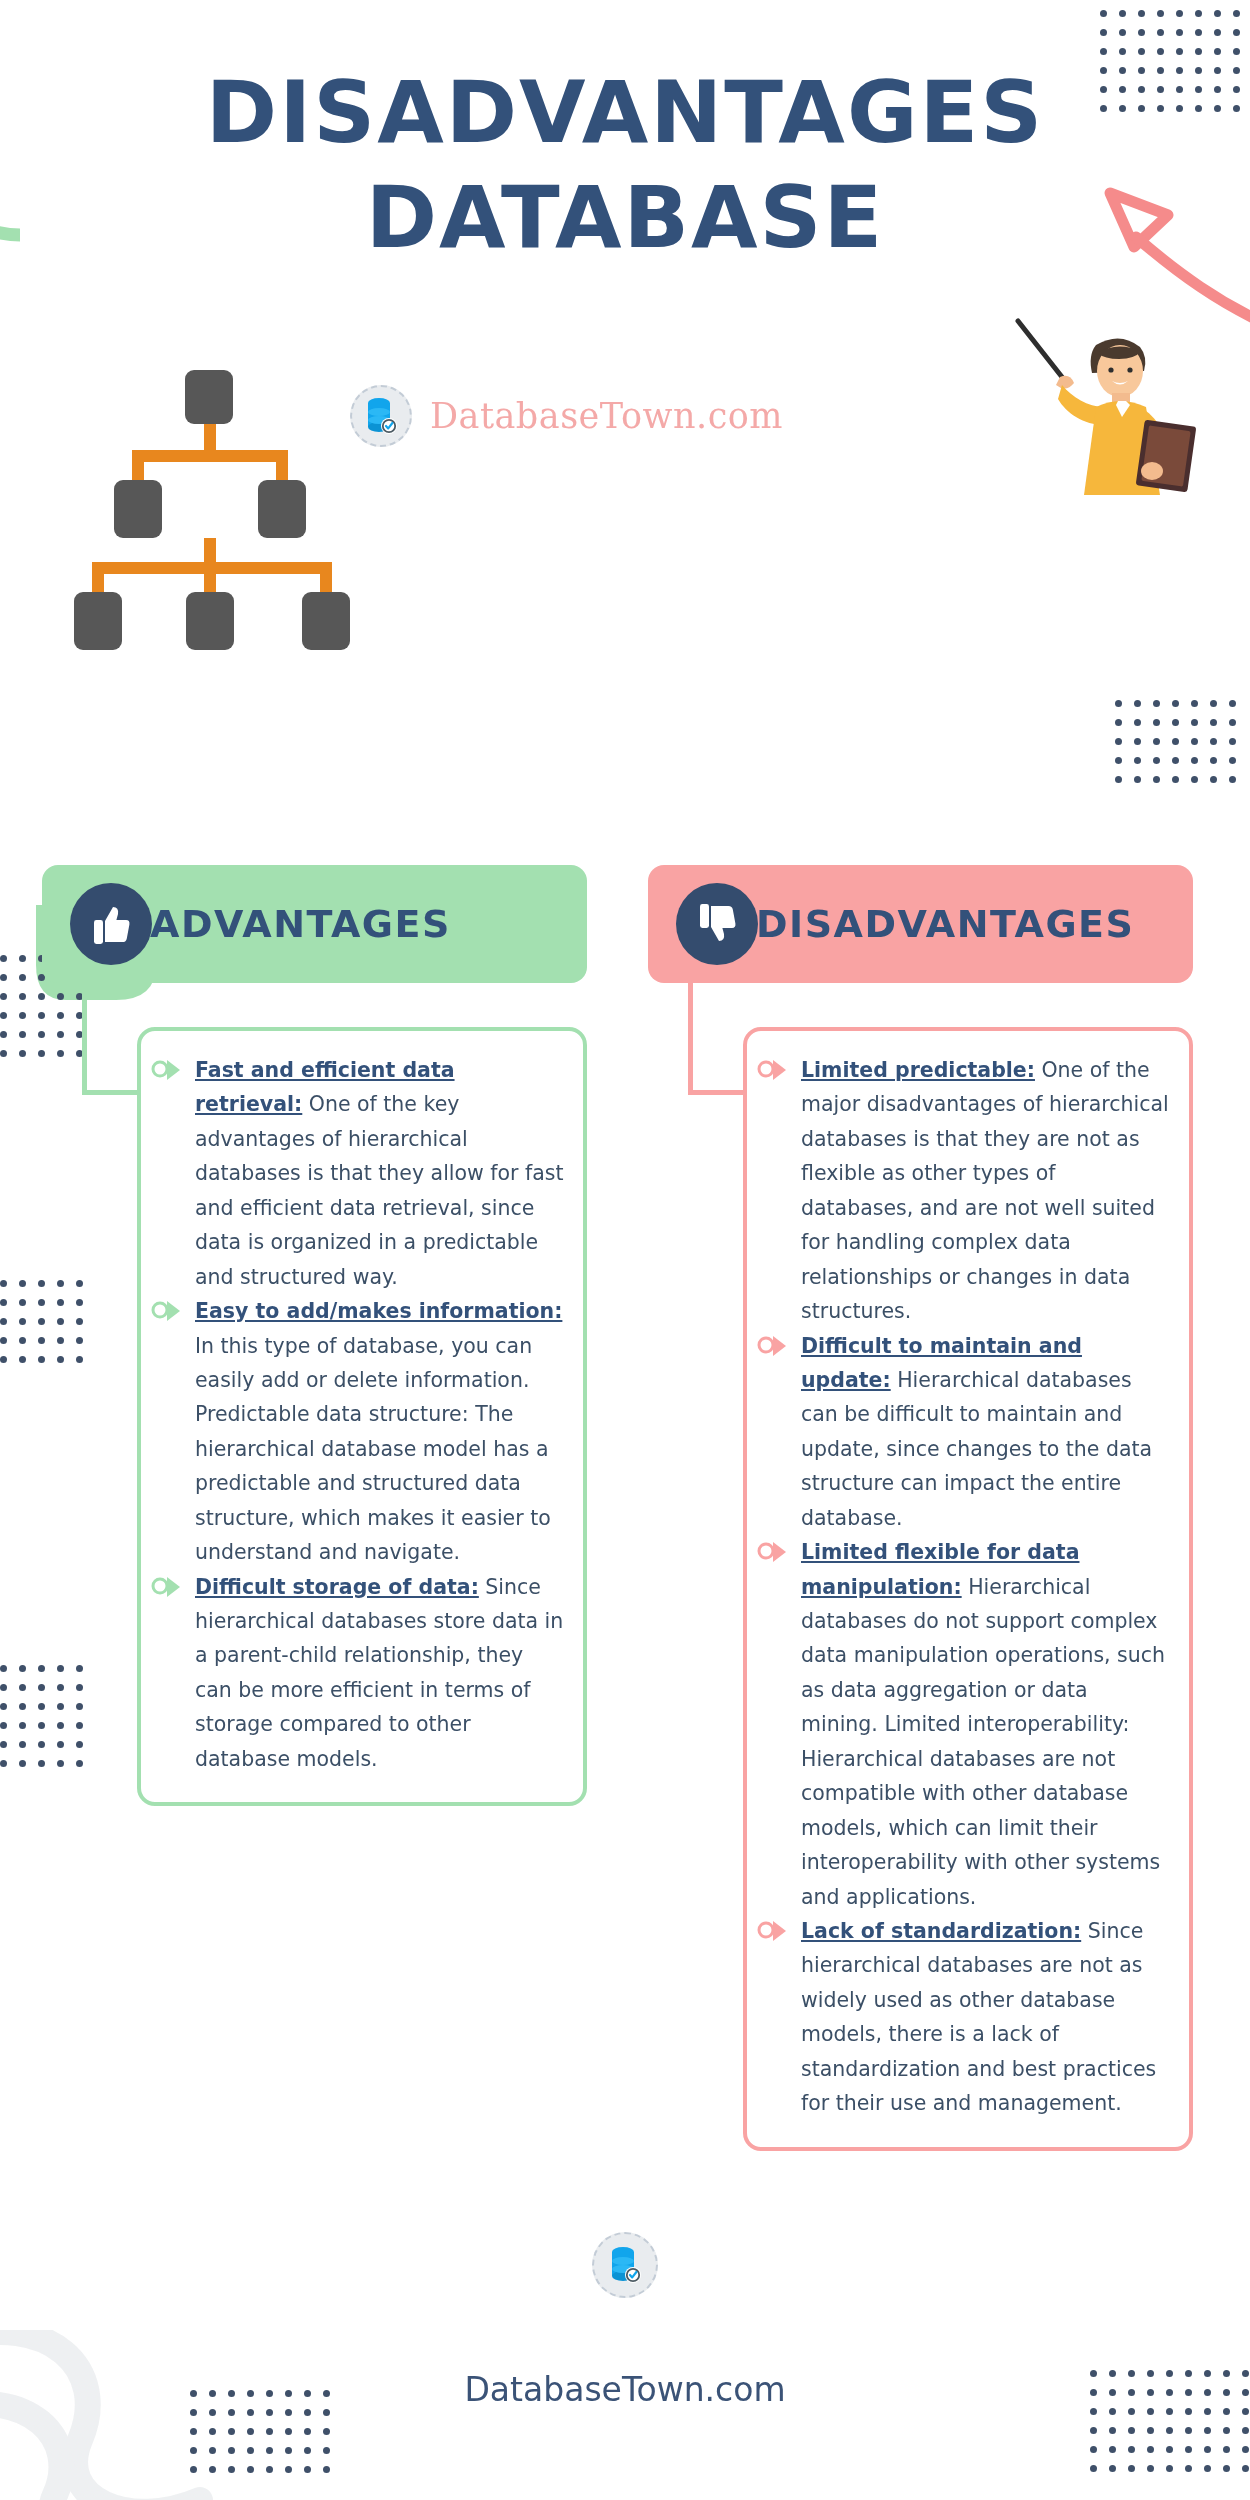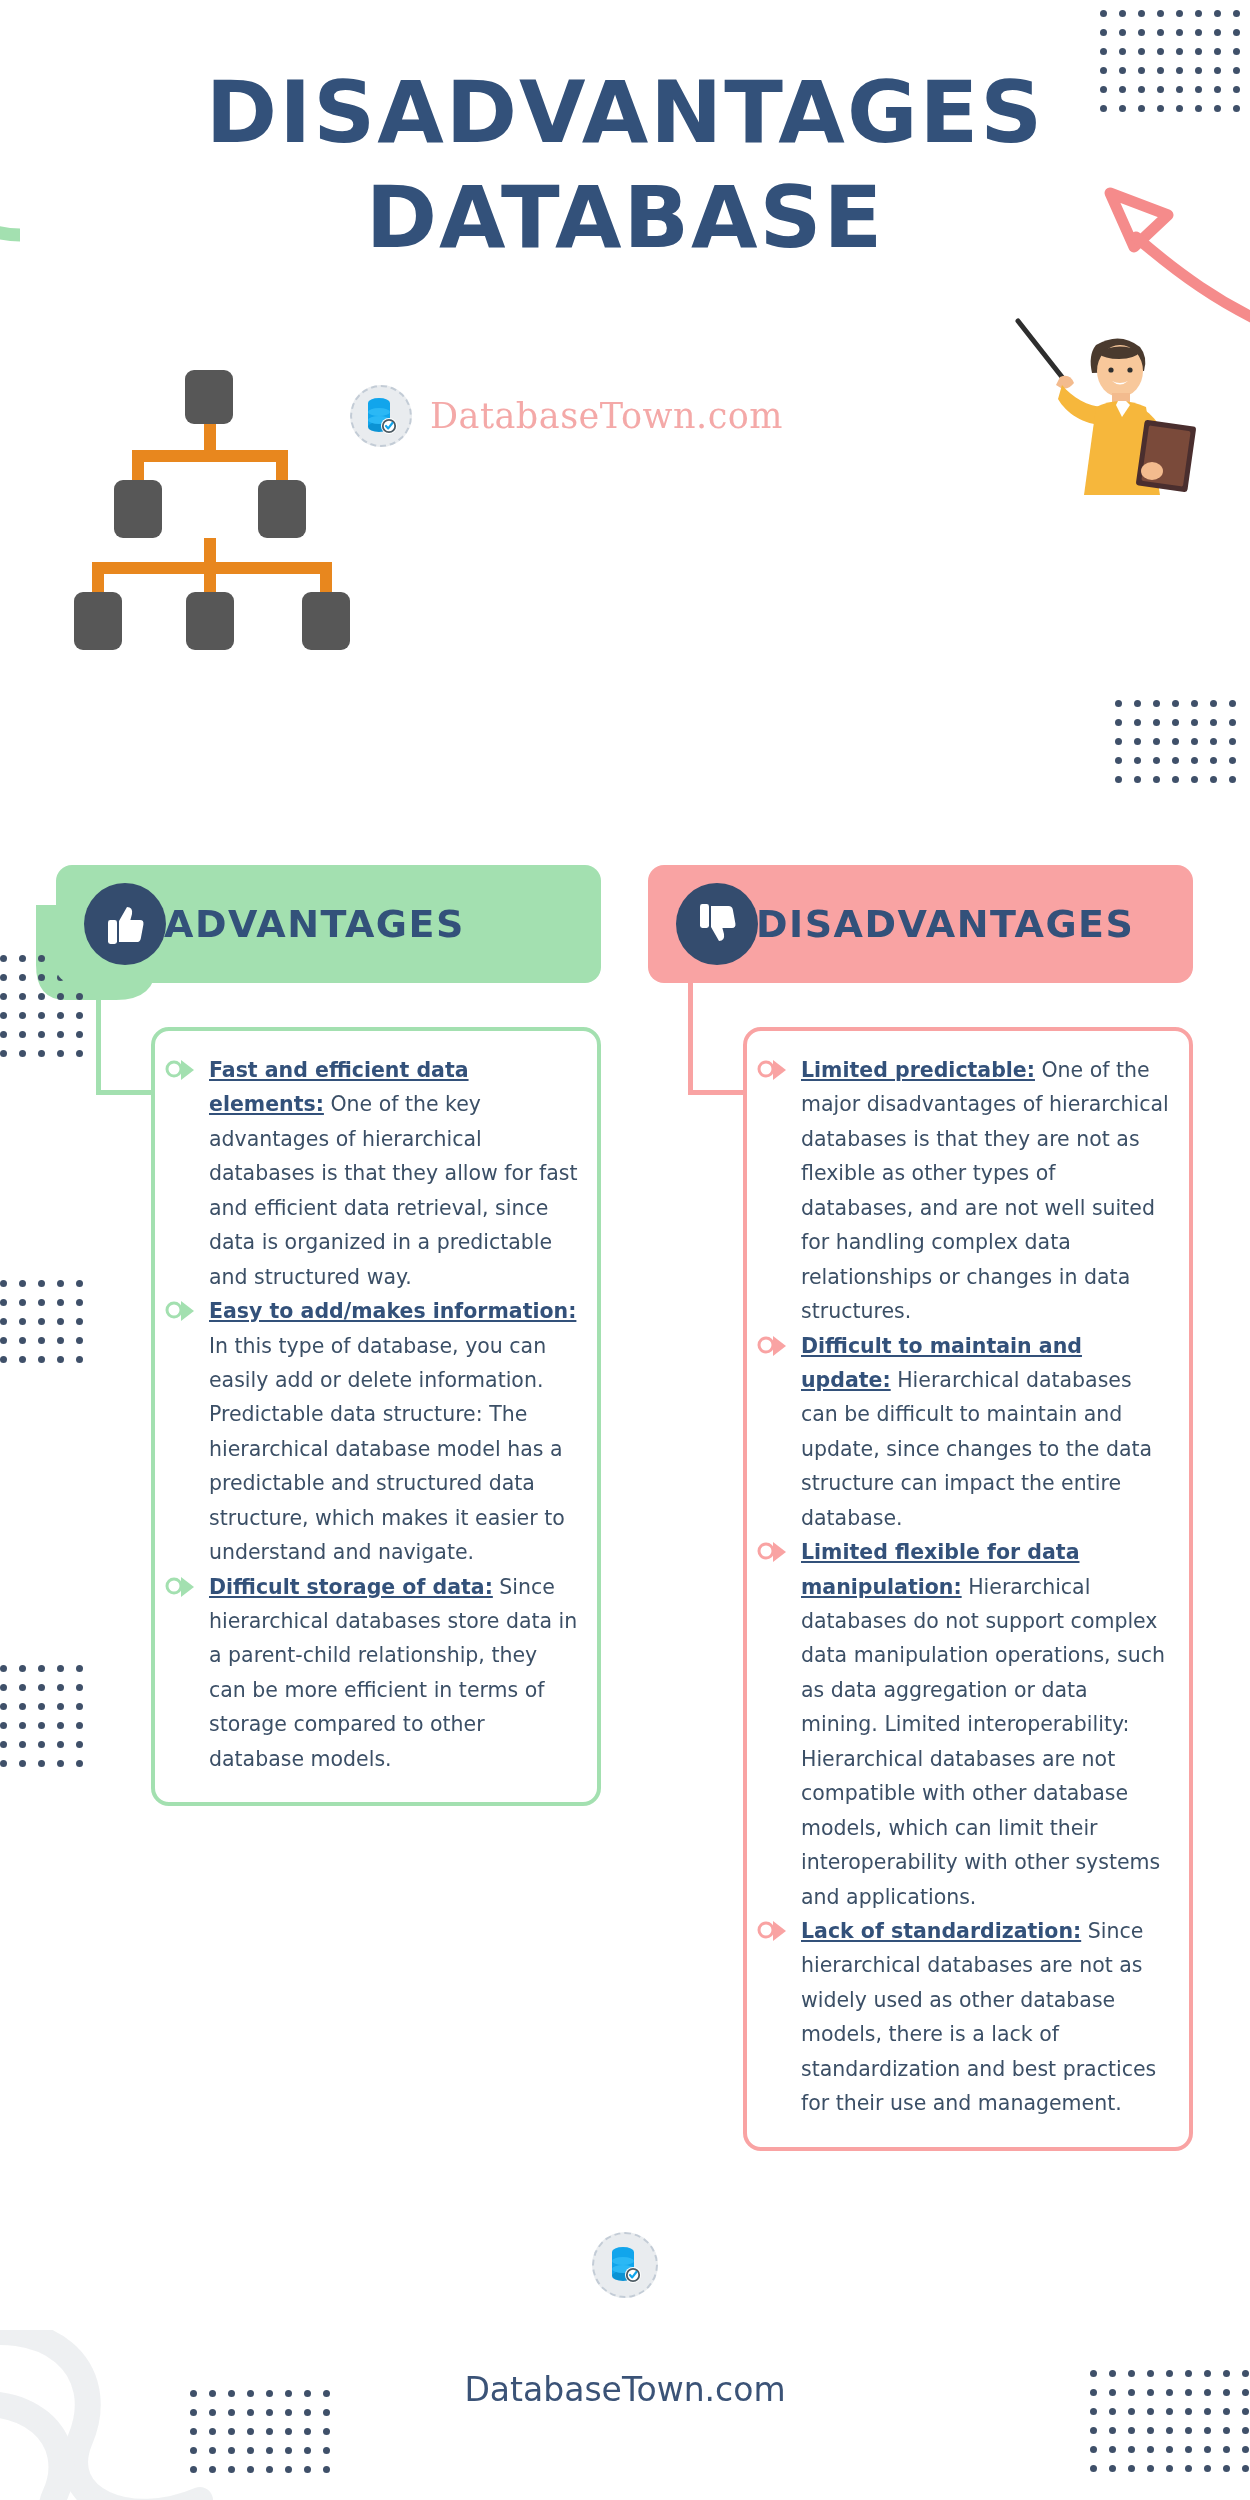--- a/index.html
+++ b/index.html
@@ -54,21 +54,21 @@
     position:absolute; left:460px; top:520px; width:680px;
     font-size:26px; line-height:1.72; color:#33517a;
     font-family:"DejaVu Sans", sans-serif;
   }
 
   
   .person { position:absolute; left:1000px; top:315px; width:200px; height:180px; }
 
   
   .col { position:absolute; top:865px; width:545px; }
-  .col-adv { left: 56px; }
+  .col-adv { left: 42px; }
   .col-dis { left: 648px; }
 
   .head-bar {
     position:relative; height:118px; border-radius:16px;
     display:flex; align-items:center; padding-left:108px;
   }
   .head-adv { background:#a3e0b0; }
   .head-dis { background:#f9a3a3; }
   .head-bar h2 {
     font-family:"DejaVu Sans", sans-serif; font-weight:bold;
@@ -486,21 +486,21 @@
     <div class="elbow" style="left:40px; top:118px; height:112px;"></div>
     <div class="elbow" style="left:40px; top:225px; width:58px; height:5px;"></div>
 
     <div class="card" id="adv-card">
         <div class="item">
           <span class="bullet">
   <svg viewBox="0 0 30 26" width="30" height="26">
     <circle cx="9" cy="12" r="7" fill="none" stroke="#a3e0b0" stroke-width="3"></circle>
     <path d="M16 3 L29 13 L16 23 Z" fill="#a3e0b0"></path>
   </svg></span>
-          <p><b>Fast and efficient data elements:</b> One of the key advantages of hierarchical databases is that they allow for fast and efficient data retrieval, since data is organized in a predictable and structured way.</p>
+          <p><b>Fast and efficient data retrieval:</b> One of the key advantages of hierarchical databases is that they allow for fast and efficient data retrieval, since data is organized in a predictable and structured way.</p>
         </div>
         <div class="item">
           <span class="bullet">
   <svg viewBox="0 0 30 26" width="30" height="26">
     <circle cx="9" cy="12" r="7" fill="none" stroke="#a3e0b0" stroke-width="3"></circle>
     <path d="M16 3 L29 13 L16 23 Z" fill="#a3e0b0"></path>
   </svg></span>
           <p><b>Easy to add/makes information:</b> In this type of database, you can easily add or delete information. Predictable data structure: The hierarchical database model has a predictable and structured data structure, which makes it easier to understand and navigate.</p>
         </div>
         <div class="item">

